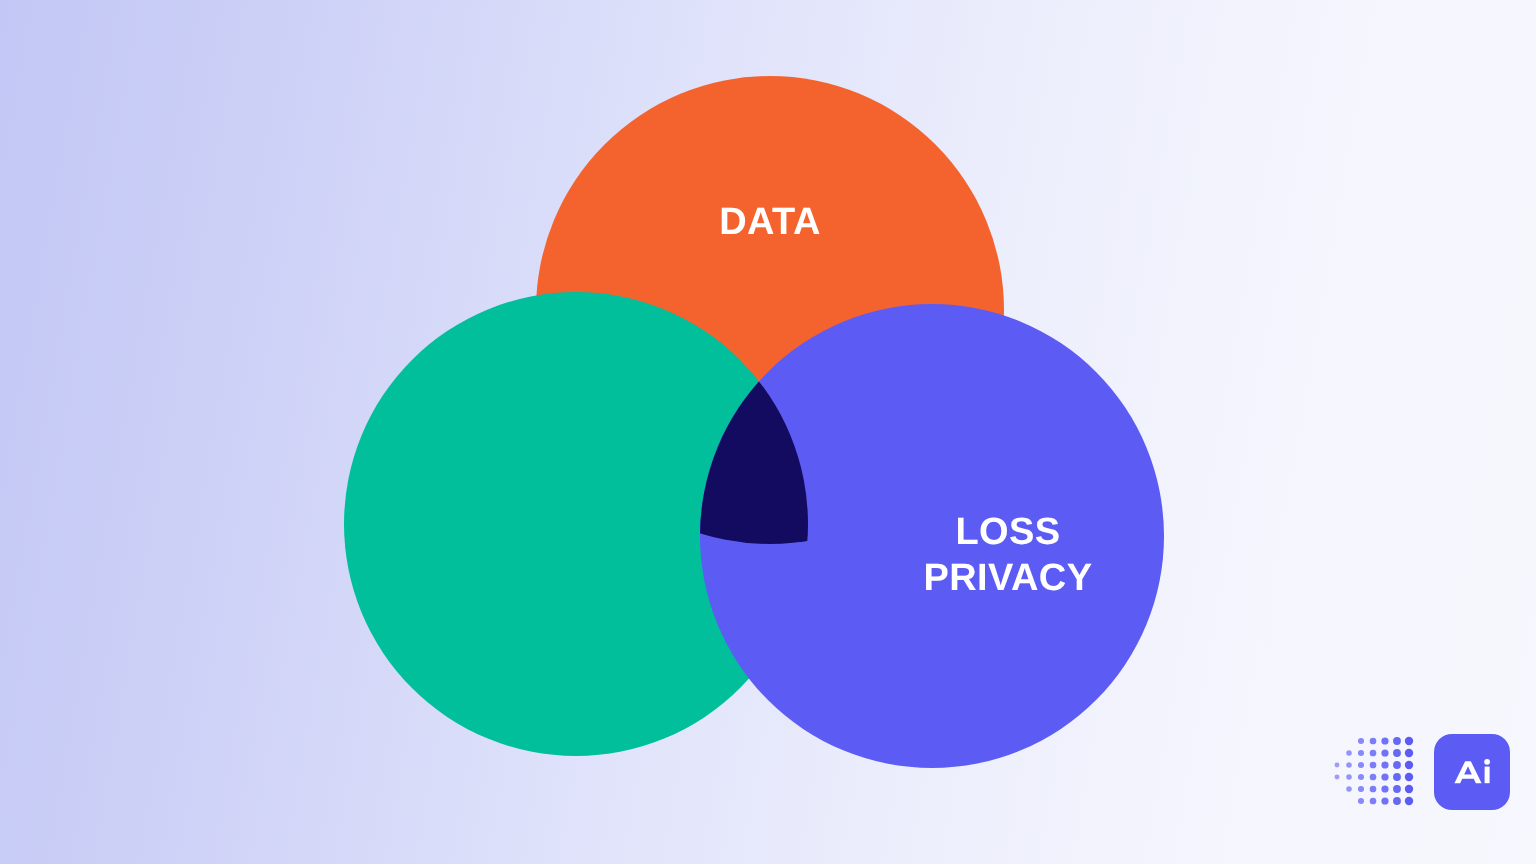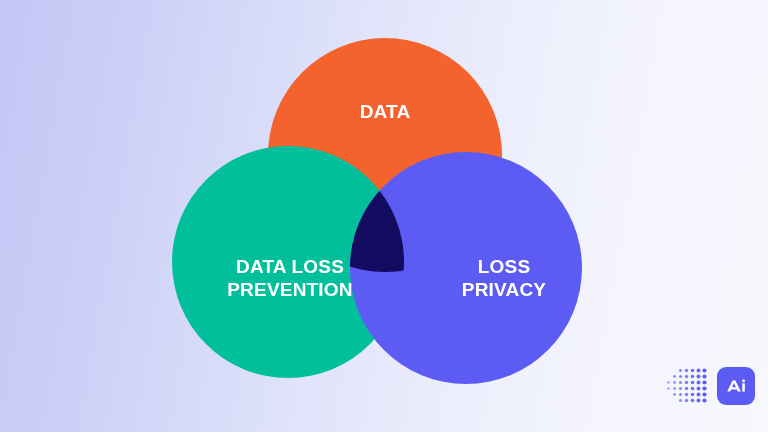--- a/index.html
+++ b/index.html
@@ -110,22 +110,20 @@
 
     <g clip-path="url(#clip-dspm)">
       <g clip-path="url(#clip-dlp)">
         <circle id="set-triple" cx="466" cy="268" r="116" fill="#130B60"></circle>
       </g>
     </g>
   </svg>
 
   <div class="venn-label" id="label-dspm">DATA</div>
 
-  <div class="venn-label" id="label-dlp">DATA LOSS
-PREVENTION</div>
 
   <div class="venn-label" id="label-privacy">LOSS
 PRIVACY</div>
 
   <div id="logo">
     <svg id="logo-dots" viewBox="0 0 44 40">
         <circle cx="4.50" cy="16.50" r="1.24" fill="#5C5CF5" opacity="0.57"></circle>
         <circle cx="4.50" cy="22.50" r="1.24" fill="#5C5CF5" opacity="0.57"></circle>
         <circle cx="10.50" cy="10.50" r="1.39" fill="#5C5CF5" opacity="0.64"></circle>
         <circle cx="10.50" cy="16.50" r="1.39" fill="#5C5CF5" opacity="0.64"></circle>

